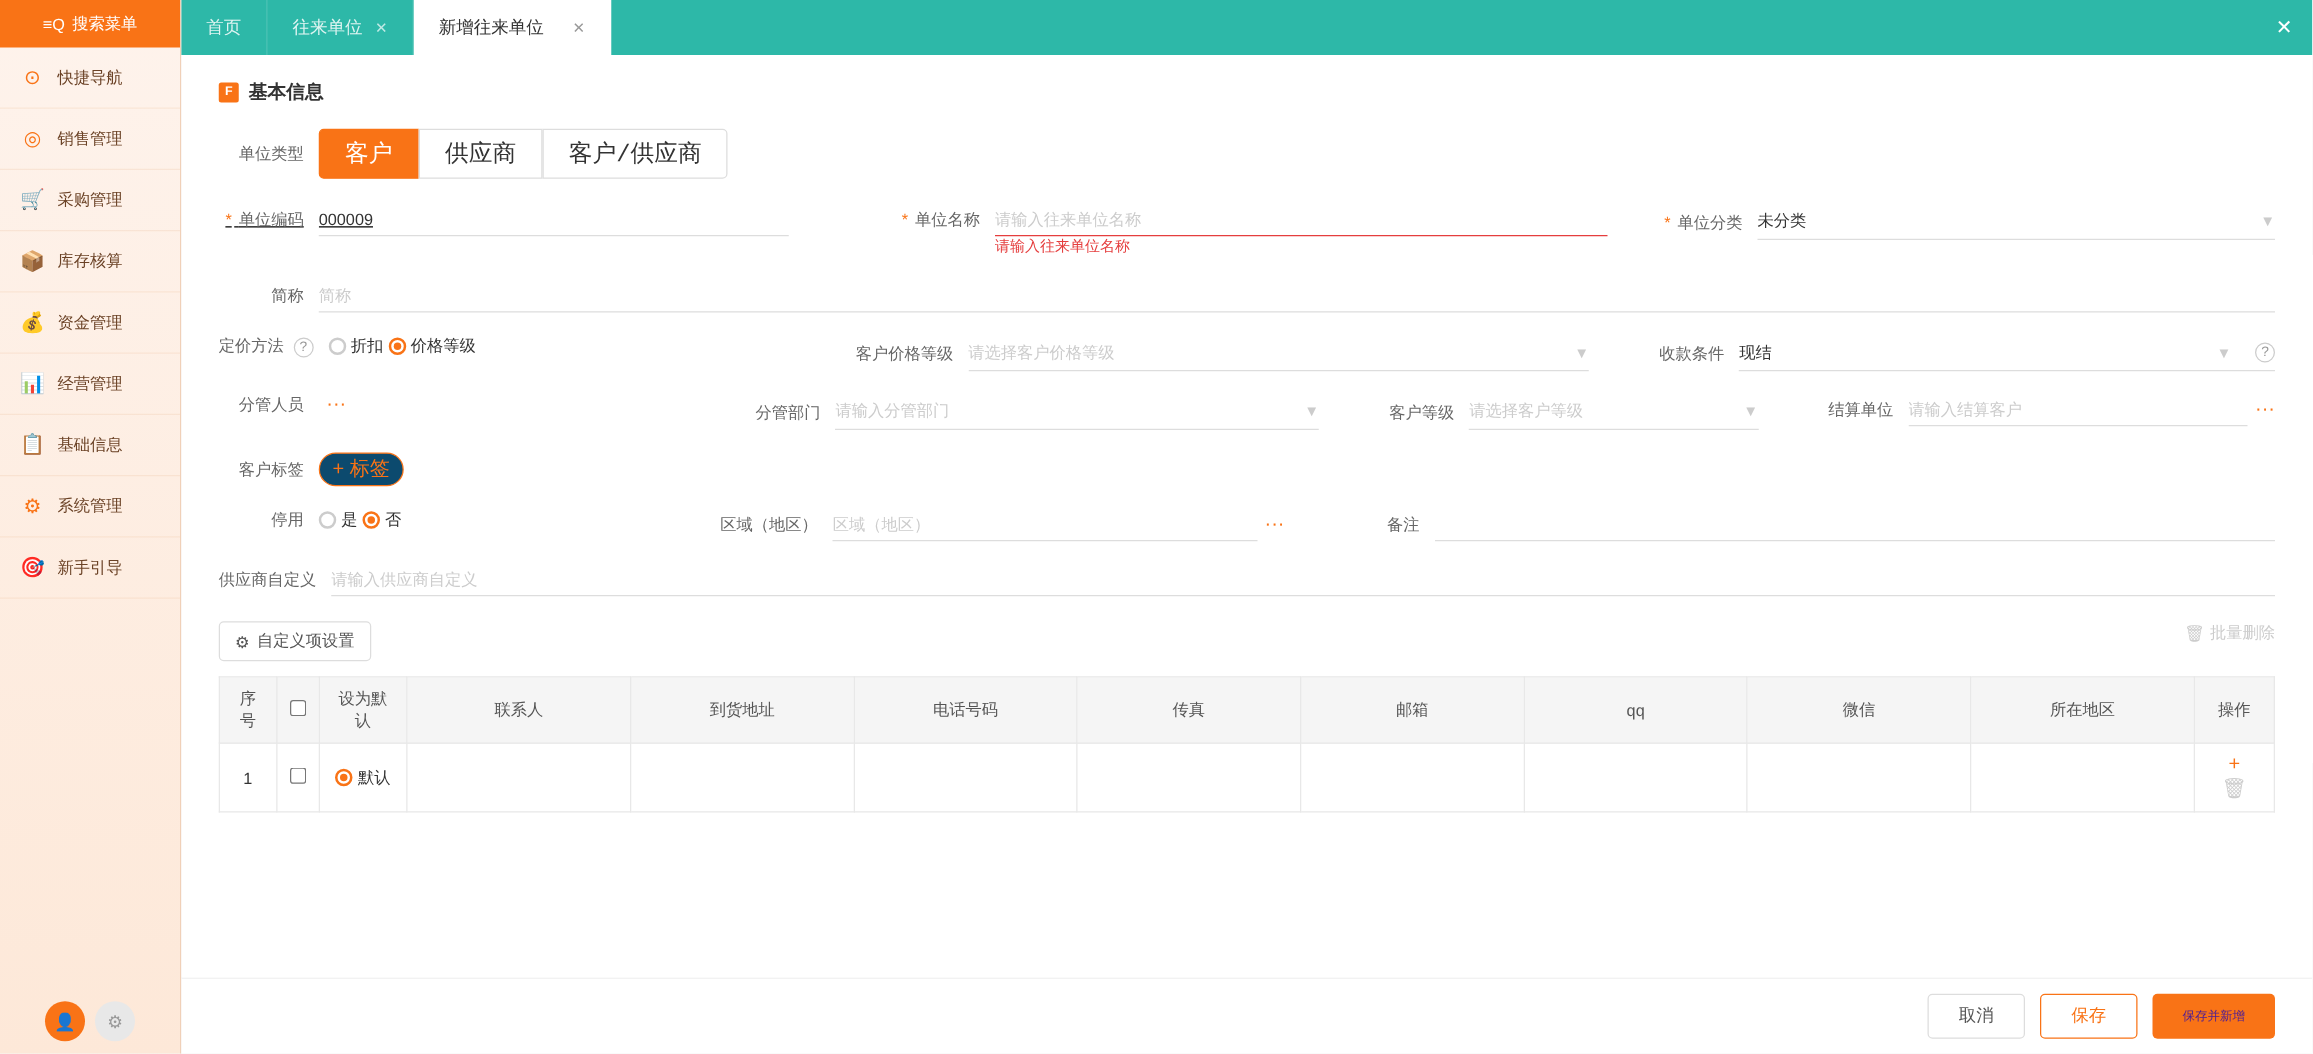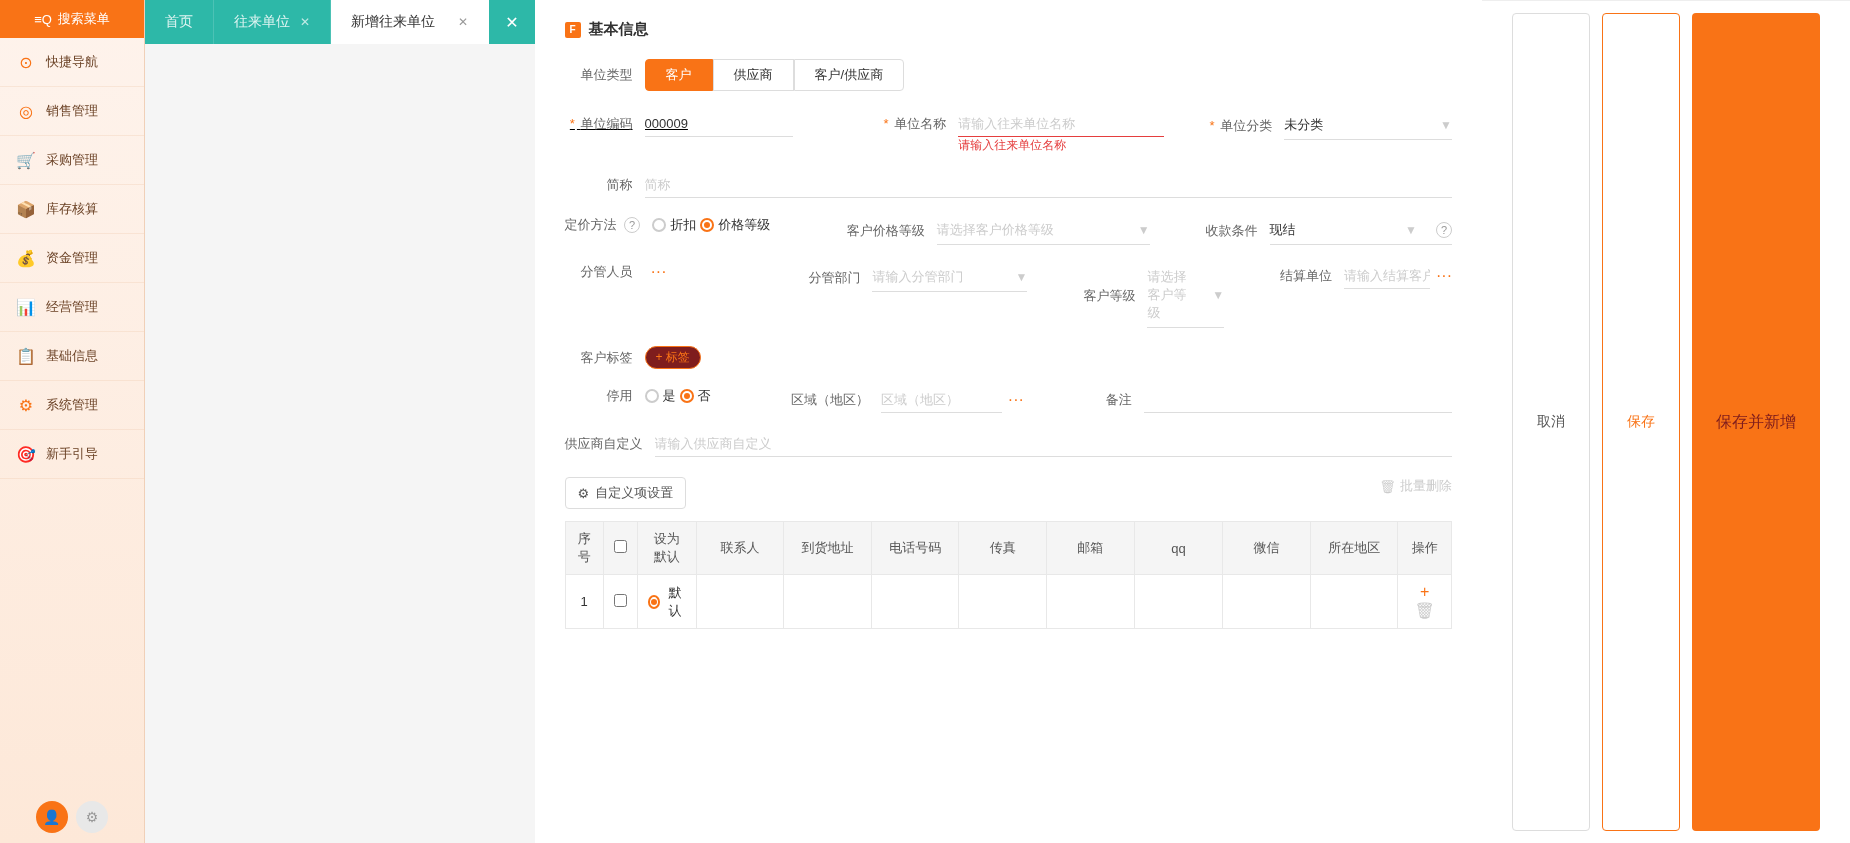--- a/index.html
+++ b/index.html
@@ -61,20 +61,21 @@
       align-items: center;
       justify-content: center;
       color: white;
       font-size: 14px;
     }
 
     
     .main {
       flex: 1;
       display: flex;
+      flex-direction: column;
       overflow: hidden;
     }
 
     
     .tab-bar {
       background: #2db8a8;
       display: flex;
       align-items: center;
       height: 44px;
       padding: 0 0;
@@ -153,23 +154,24 @@
     .unit-label {
       color: #666;
       min-width: 80px;
       text-align: right;
       padding-right: 12px;
     }
     .unit-btn {
       padding: 6px 20px;
       border: 1px solid #ddd;
       cursor: pointer;
-      font-size: 13px;
+      font-size: 19px;
       background: white;
       color: #333;
+      font-family: Liberation Mono, monospace;
     }
     .unit-btn.active {
       background: #f97316;
       color: white;
       border-color: #f97316;
     }
     .unit-btn:first-of-type { border-radius: 4px 0 0 4px; }
     .unit-btn:last-of-type { border-radius: 0 4px 4px 0; }
 
     
@@ -270,22 +272,22 @@
       font-size: 16px;
     }
 
     
     .tag-btn {
       border: 1px solid #f97316;
       color: #f97316;
       padding: 2px 10px;
       border-radius: 20px;
       cursor: pointer;
-      font-size: 12px;
-      background: #7f1d1d;
+      font-size: 16px;
+      background: #0c4a6e;
       display: inline-flex;
       align-items: center;
       gap: 4px;
     }
 
     
     .help-icon {
       width: 16px;
       height: 16px;
       border-radius: 50%;
@@ -384,22 +386,22 @@
       background: white;
       color: #f97316;
       font-size: 14px;
     }
     .btn-save-new {
       padding: 8px 24px;
       border: none;
       border-radius: 4px;
       cursor: pointer;
       background: #f97316;
-      color: #7f1d1d;
-      font-size: 16px;
+      color: #4c1d95;
+      font-size: 10px;
     }
 
     
     .field-gap { width: 40px; flex-shrink: 0; }
 
     .form-input-wrapper {
       display: flex;
       align-items: center;
       flex: 1;
       border-bottom: 1px solid #e53e3e;

